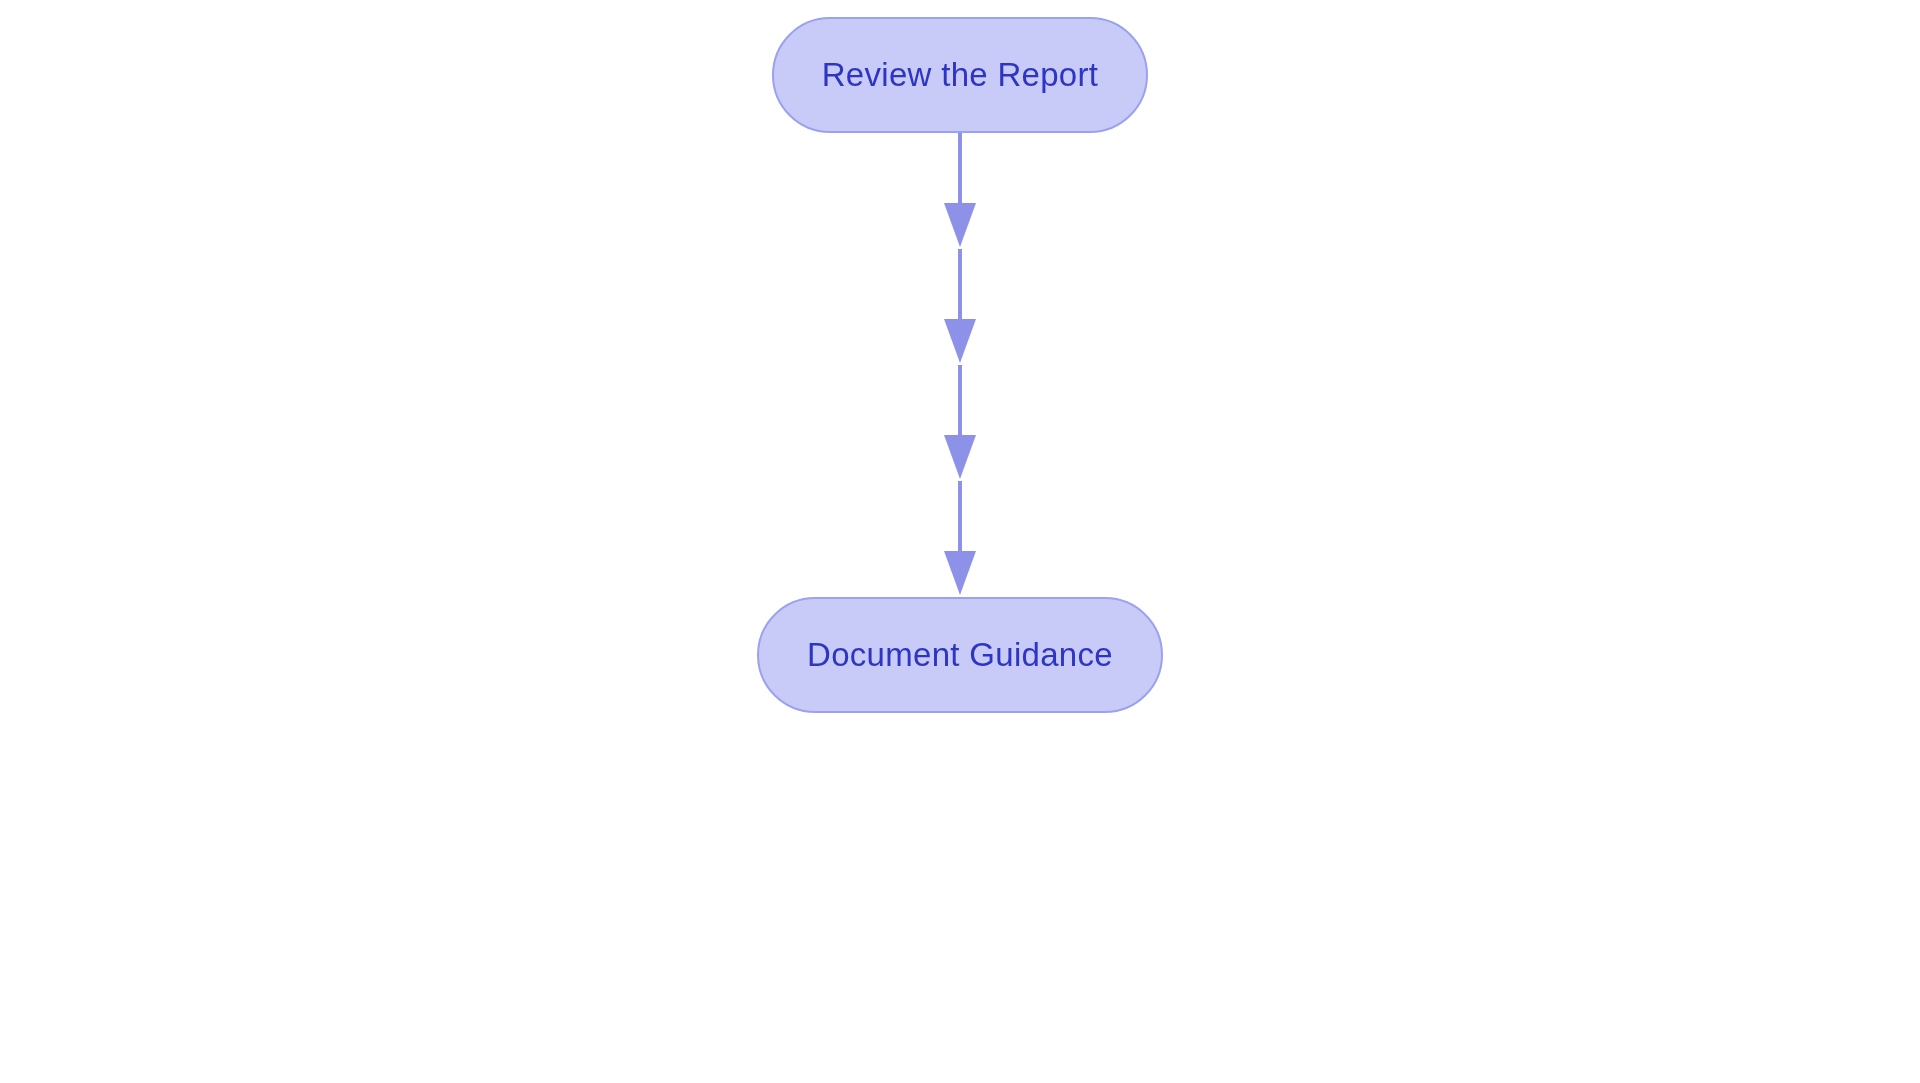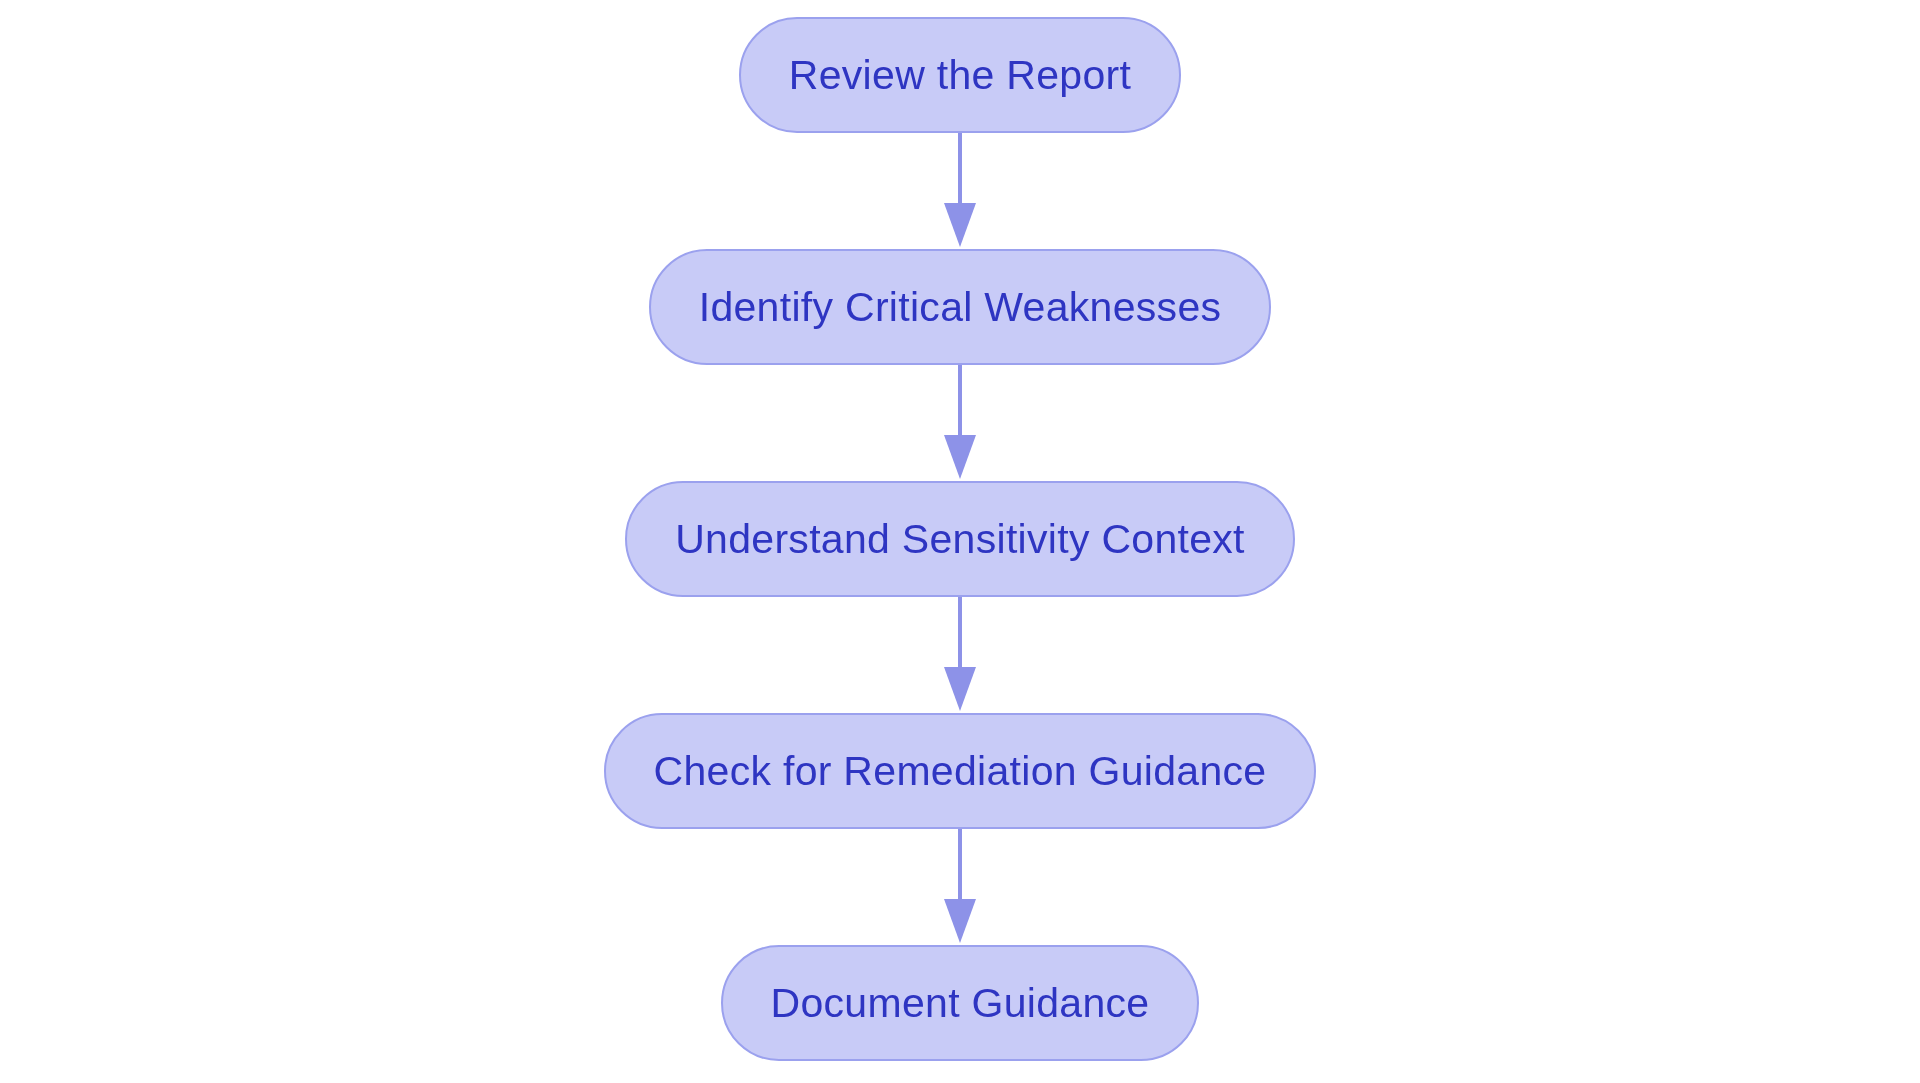--- a/index.html
+++ b/index.html
@@ -31,21 +31,21 @@
     padding: 0 48px;
     border-radius: 58px;
     background: var(--node-fill);
     border: 2px solid var(--node-border);
     display: flex;
     align-items: center;
     justify-content: center;
     flex: 0 0 auto;
   }
   .node .label {
-    font-size: 41px;
+    font-size: 33px;
     letter-spacing: 0.3px;
     color: var(--node-text);
     white-space: nowrap;
   }
   .arrow {
     flex: 0 0 auto;
     display: block;
     height: 116px;
     width: 36px;
   }
@@ -57,41 +57,32 @@
 
   <div class="node">
     <span class="label">Review the Report</span>
   </div>
 
   <svg class="arrow" viewBox="0 0 36 116" xmlns="http://www.w3.org/2000/svg">
     <line x1="18" y1="0" x2="18" y2="74" stroke="var(--arrow)" stroke-width="4"></line>
     <polygon points="2,70 34,70 18,114" fill="var(--arrow)"></polygon>
   </svg>
 
-  <div class="node">
-    <span class="label">Identify Critical Weaknesses</span>
-  </div>
 
   <svg class="arrow" viewBox="0 0 36 116" xmlns="http://www.w3.org/2000/svg">
     <line x1="18" y1="0" x2="18" y2="74" stroke="var(--arrow)" stroke-width="4"></line>
     <polygon points="2,70 34,70 18,114" fill="var(--arrow)"></polygon>
   </svg>
 
-  <div class="node">
-    <span class="label">Understand Sensitivity Context</span>
-  </div>
 
   <svg class="arrow" viewBox="0 0 36 116" xmlns="http://www.w3.org/2000/svg">
     <line x1="18" y1="0" x2="18" y2="74" stroke="var(--arrow)" stroke-width="4"></line>
     <polygon points="2,70 34,70 18,114" fill="var(--arrow)"></polygon>
   </svg>
 
-  <div class="node">
-    <span class="label">Check for Remediation Guidance</span>
-  </div>
 
   <svg class="arrow" viewBox="0 0 36 116" xmlns="http://www.w3.org/2000/svg">
     <line x1="18" y1="0" x2="18" y2="74" stroke="var(--arrow)" stroke-width="4"></line>
     <polygon points="2,70 34,70 18,114" fill="var(--arrow)"></polygon>
   </svg>
 
   <div class="node">
     <span class="label">Document Guidance</span>
   </div>
 

